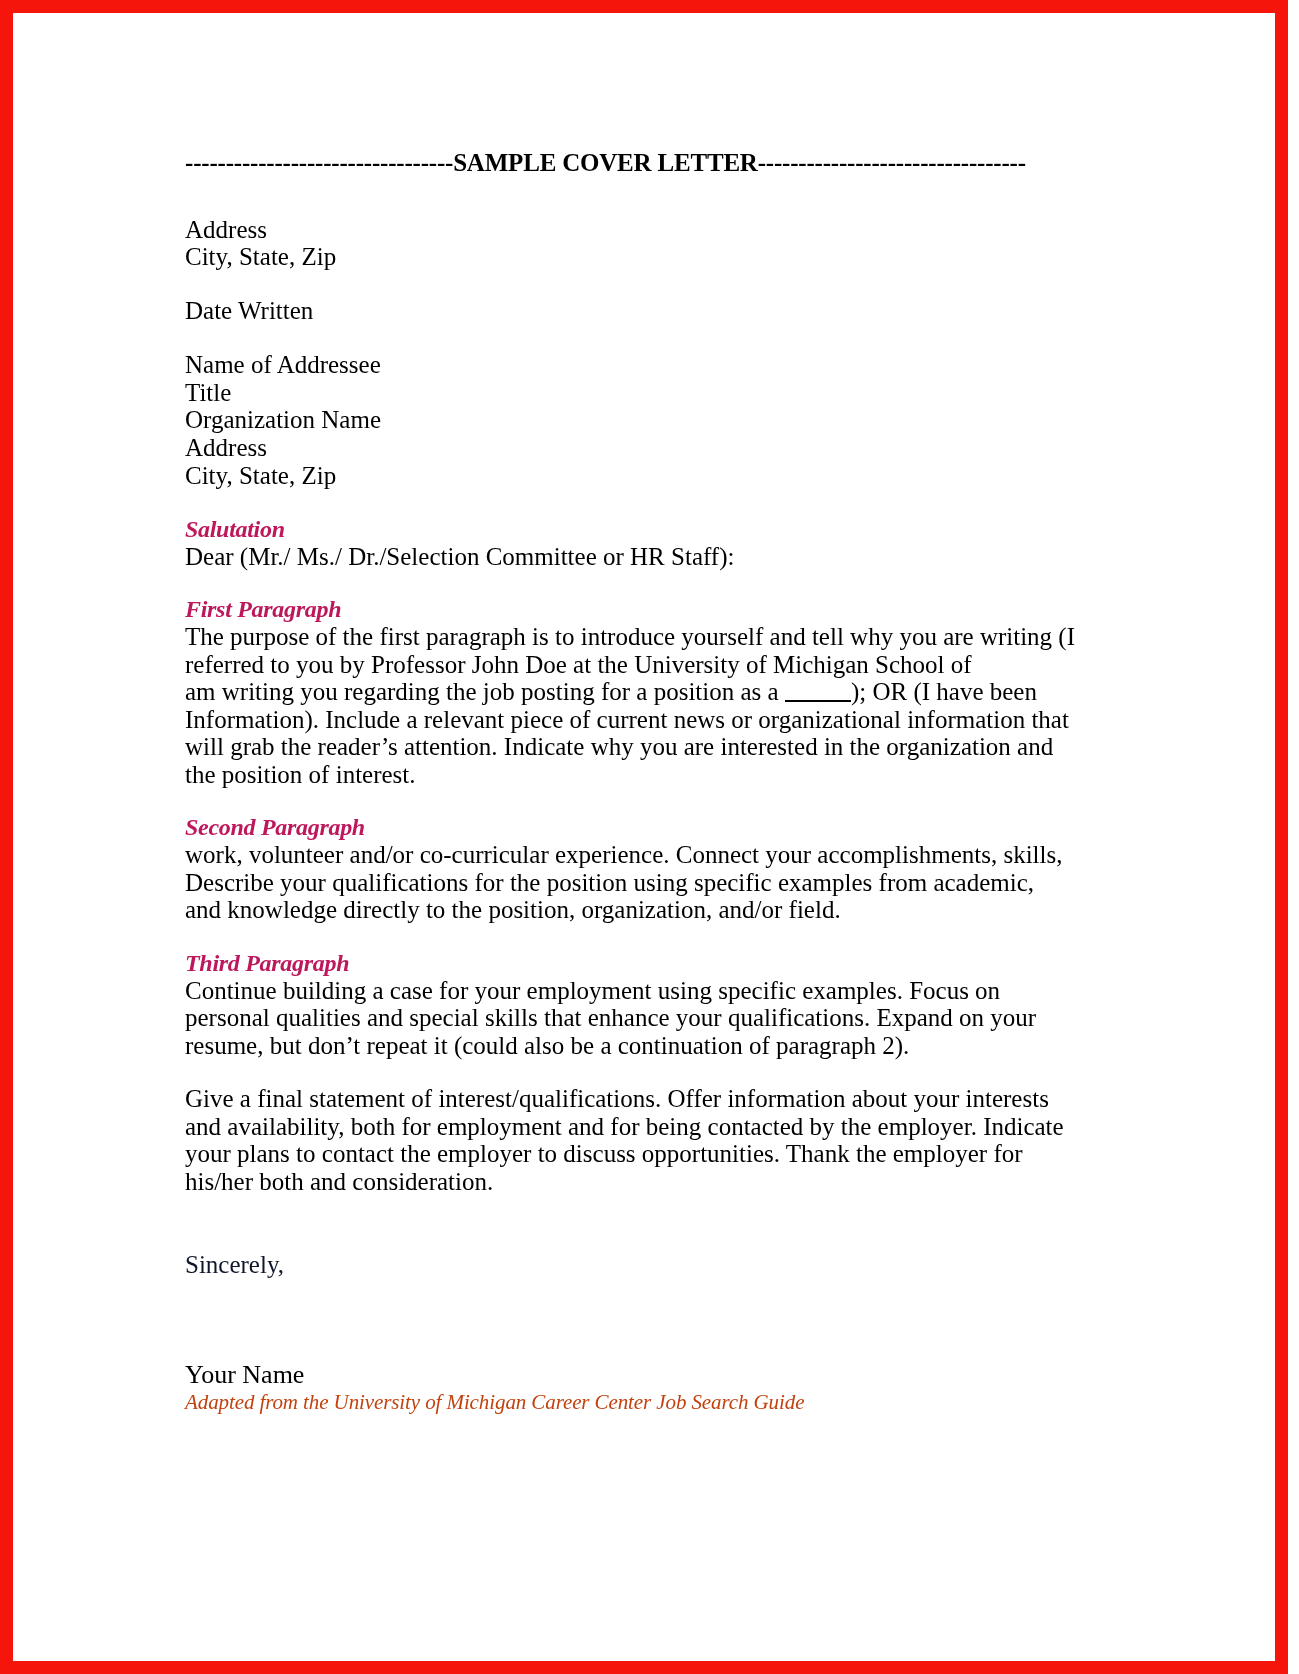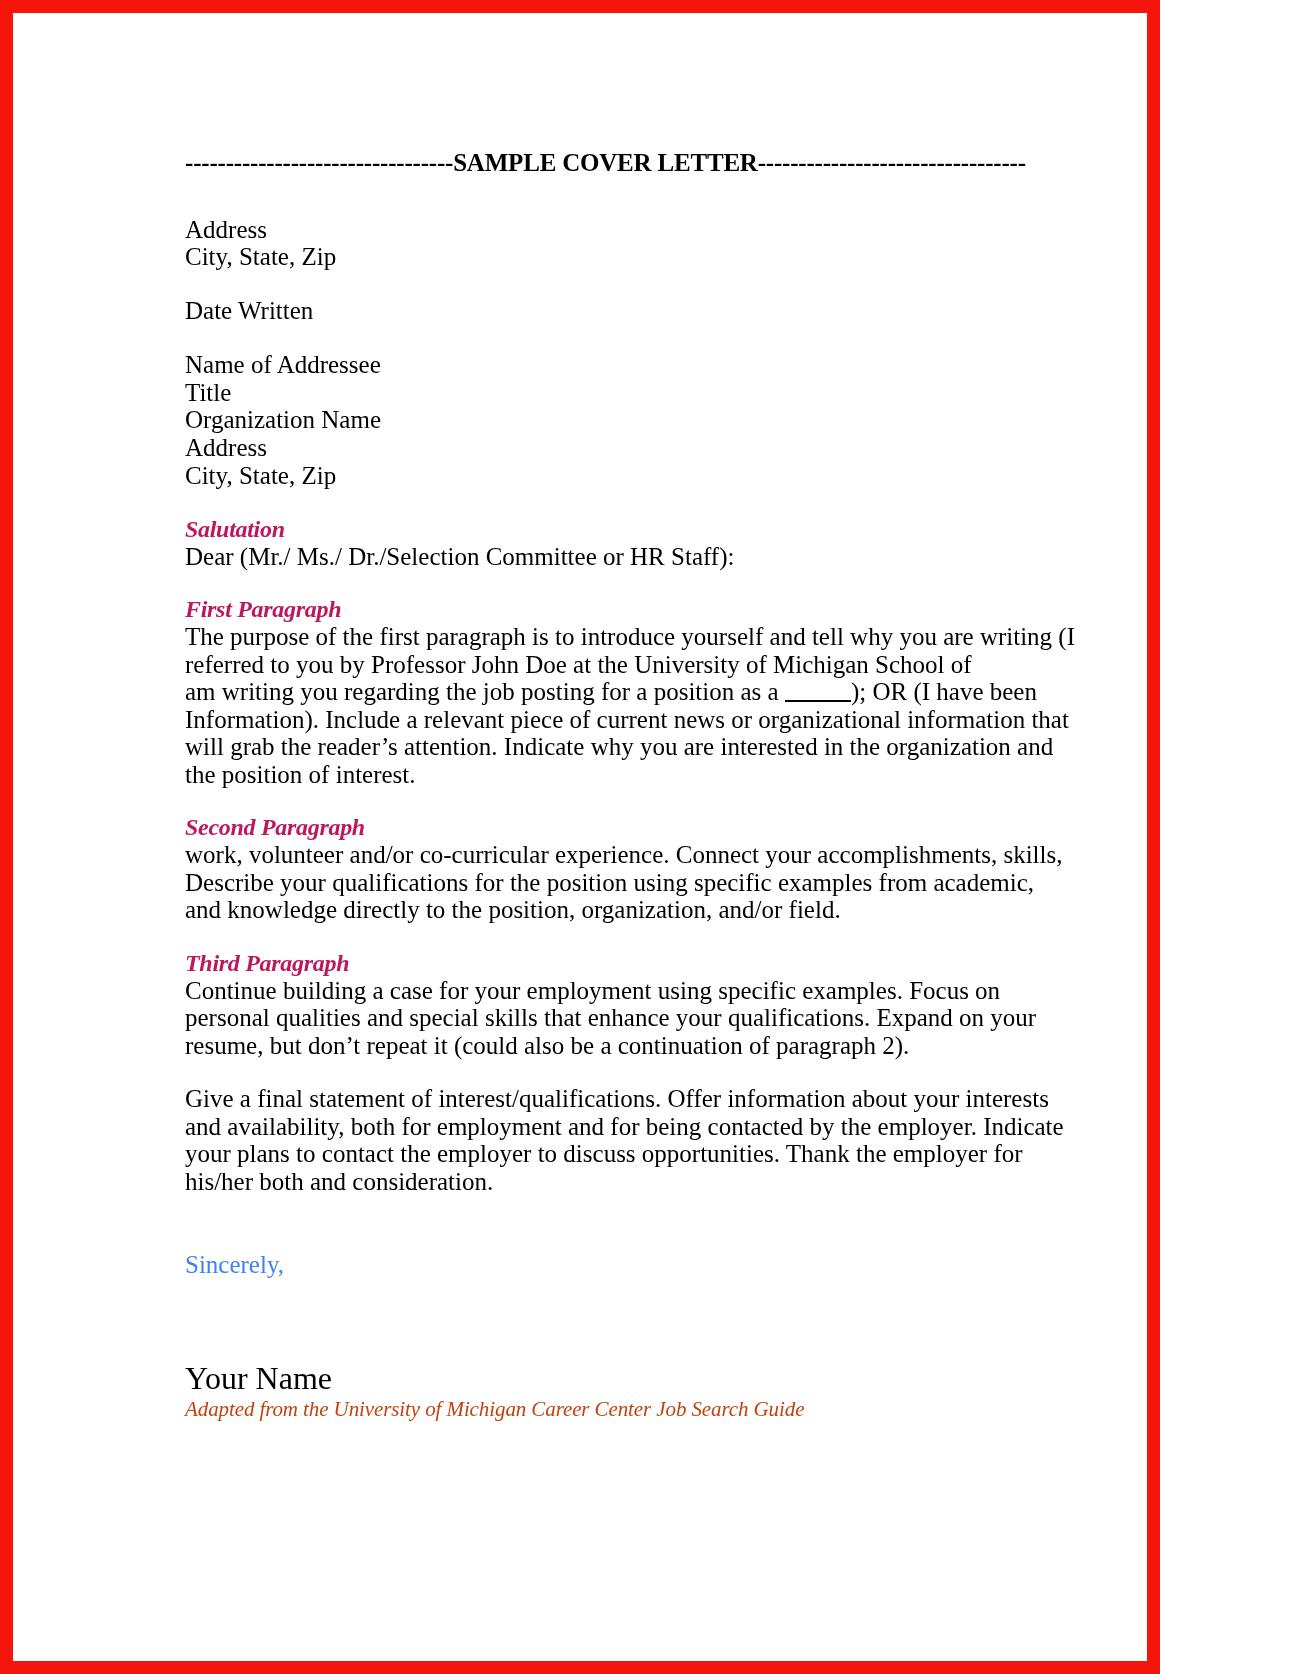--- a/index.html
+++ b/index.html
@@ -11,21 +11,21 @@
   body {
     width: 1299px;
     height: 1674px;
     overflow: hidden;
     font-family: "Liberation Serif", "DejaVu Serif", serif;
   }
 
   
   .page-frame {
     box-sizing: border-box;
-    width: 1160px;
+    width: 1288px;
     height: 1674px;
     background: #ffffff;
     border: 13px solid #f5150b;
   }
 
   .page-sheet {
     box-sizing: border-box;
     width: 100%;
     height: 100%;
     background: #ffffff;
@@ -89,26 +89,26 @@
   .blank-fill {
     display: inline-block;
     border-bottom: 2px solid #000;
     width: 66px;
     vertical-align: -2px;
   }
 
   .closing {
     font-size: 25px;
     line-height: 1.11;
-    color: #3b82f6;
+    color: #0f172a;
     margin: 0;
   }
 
   .signature-name {
-    font-size: 32px;
+    font-size: 26px;
     line-height: 1.11;
     color: #000000;
     margin: 0;
   }
 
   .attribution {
     font-size: 21px;
     font-style: italic;
     line-height: 1.15;
     color: #c2410c;

